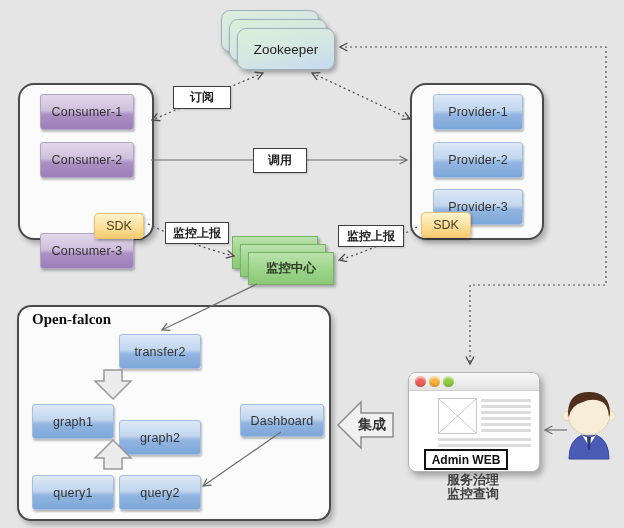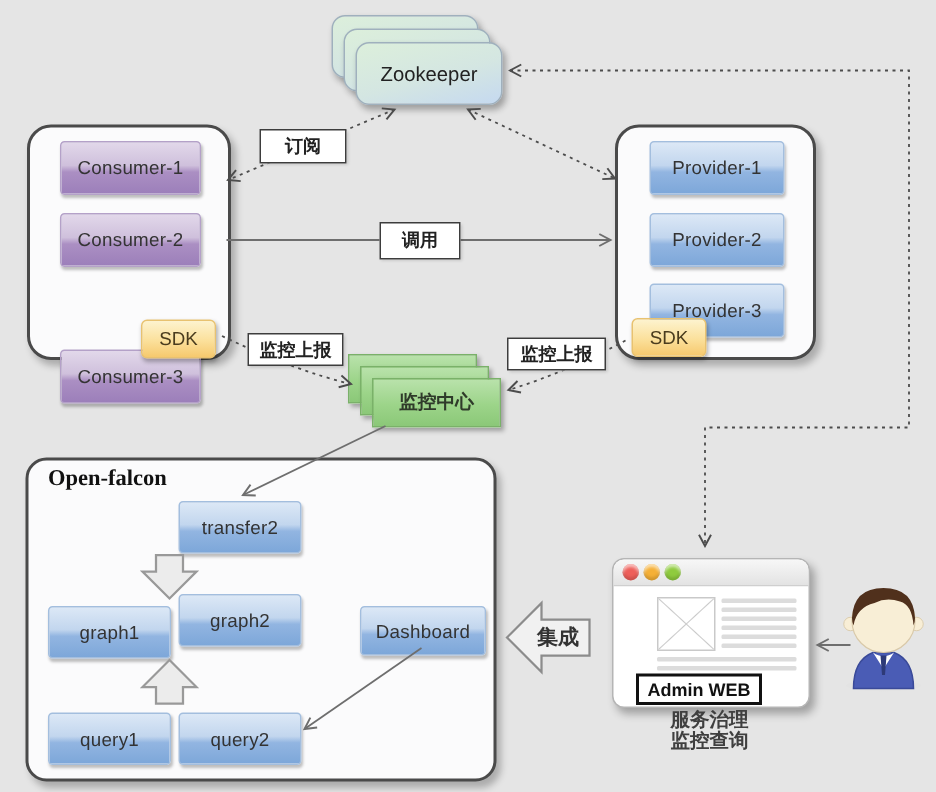--- a/index.html
+++ b/index.html
@@ -137,21 +137,21 @@
   </div>
 
   <div class="panel layer1" style="left:17px;top:305px;width:310px;height:212px;border-radius:14px;">
     <div class="falcon-title">Open-falcon</div>
     <div class="node blue" style="left:100px;top:27px;width:80px;height:33px;">
       <span>transfer2</span>
     </div>
     <div class="node blue" style="left:13px;top:97px;width:80px;height:33px;">
       <span>graph1</span>
     </div>
-    <div class="node blue" style="left:100px;top:89px;width:80px;height:33px;">
+    <div class="node blue" style="left:100px;top:113px;width:80px;height:33px;">
       <span>graph2</span>
     </div>
     <div class="node blue" style="left:221px;top:97px;width:82px;height:31px;">
       <span>Dashboard</span>
     </div>
     <div class="node blue" style="left:13px;top:168px;width:80px;height:33px;">
       <span>query1</span>
     </div>
     <div class="node blue" style="left:100px;top:168px;width:80px;height:33px;">
       <span>query2</span>

